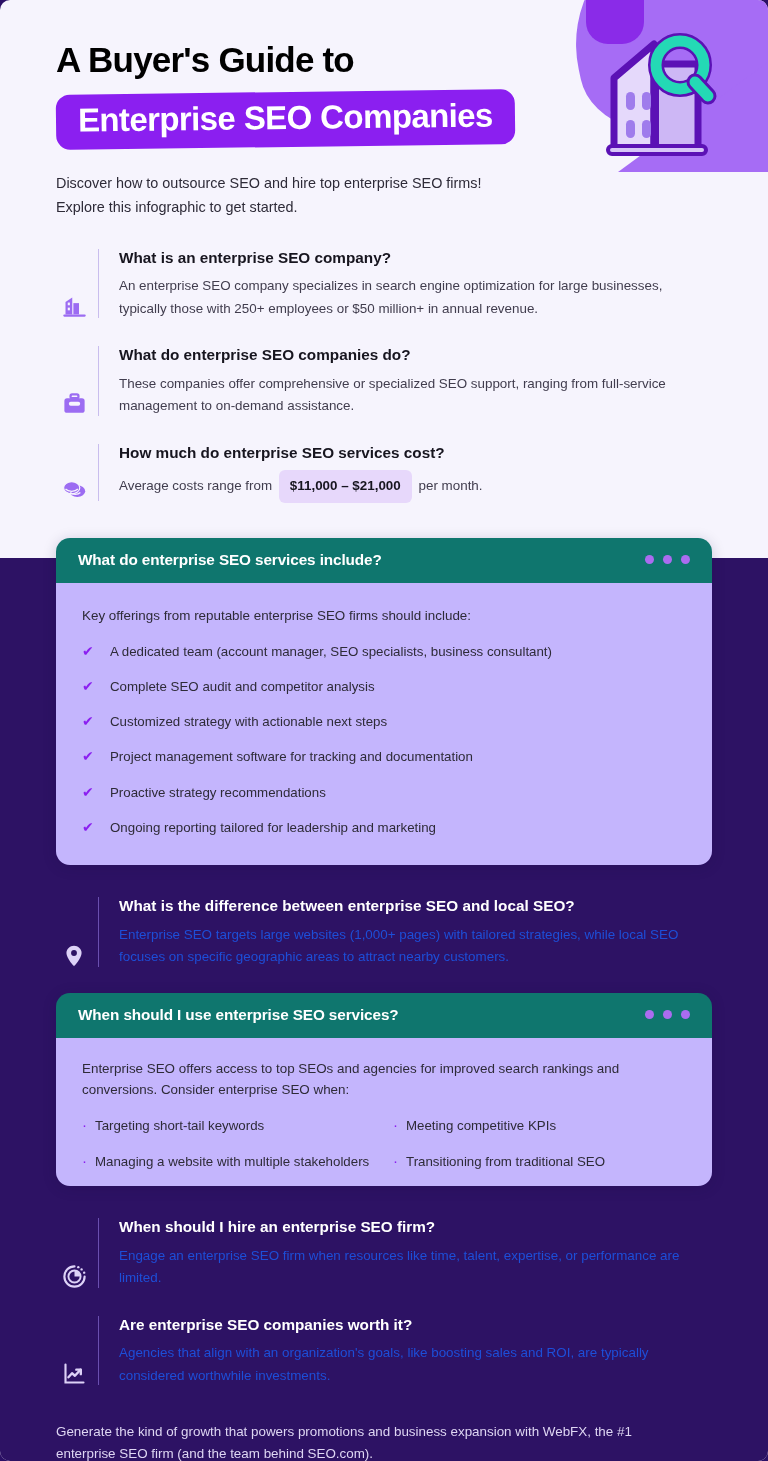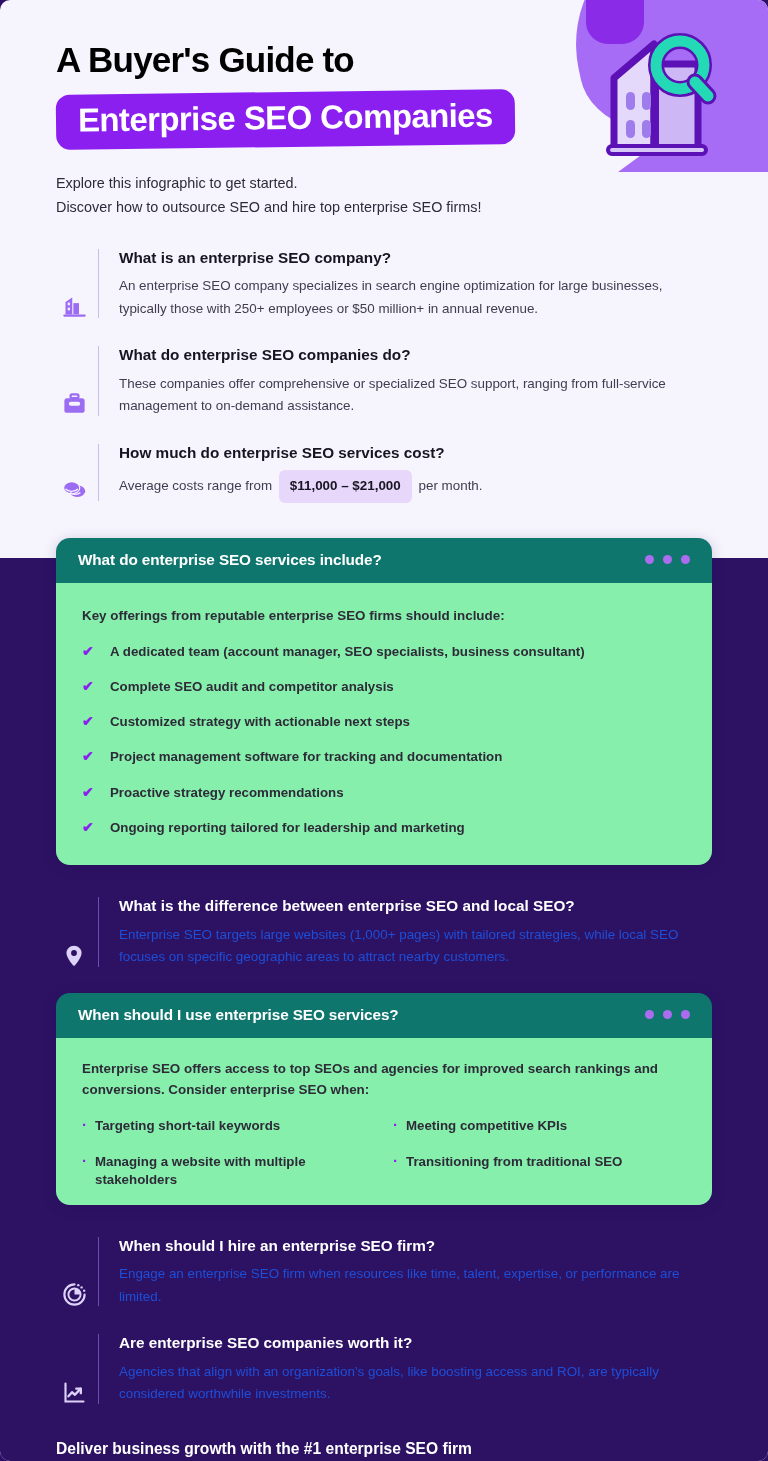--- a/index.html
+++ b/index.html
@@ -171,21 +171,21 @@
   }
   .card-title {
     font-size: 15.3px;
     font-weight: 700;
     color: #ffffff;
     letter-spacing: -0.1px;
   }
   .dots { display: flex; gap: 9px; }
   .dot { width: 9px; height: 9px; border-radius: 50%; background: #ab6cf0; }
 
-  .card-body { background: #86efac; padding: 22px 26px 26px 26px; font-weight: bold; }
+  .card-body { background: #c4b5fd; padding: 22px 26px 26px 26px; }
   .card-lead {
     font-size: 13.4px;
     line-height: 1.62;
     color: #2e2b38;
     margin-bottom: 15px;
   }
 
   .check-list { list-style: none; }
   .check-list li {
     display: flex;
@@ -270,22 +270,22 @@
     <line x1="99" y1="62" x2="112" y2="76" stroke="#5b11b5" stroke-width="17" stroke-linecap="round"></line>
     <line x1="99" y1="62" x2="112" y2="76" stroke="#24d9b5" stroke-width="11" stroke-linecap="round"></line>
   </svg>
 
   <div class="header">
     <div class="title-line1">A Buyer's Guide to</div>
     <div class="title-badge">
       <span>Enterprise SEO Companies</span>
     </div>
     <div class="subtitle">
+      <div>Discover how to outsource SEO and hire top enterprise SEO firms!</div>
       <div>Explore this infographic to get started.</div>
-      <div>Discover how to outsource SEO and hire top enterprise SEO firms!</div>
     </div>
   </div>
 
   <div class="faq-wrap">
 
     <div class="faq-row">
       <div class="faq-icon">
         <svg width="27" height="27" viewBox="0 0 24 24">
           <path d="M3 20h18" stroke="#9c6cf2" stroke-width="2" stroke-linecap="round"></path>
           <path d="M4 19V8l6-4v15z" fill="#9c6cf2"></path>
@@ -449,24 +449,23 @@
       <div class="faq-icon">
         <svg width="27" height="27" viewBox="0 0 24 24">
           <path d="M4 4v16h16" fill="none" stroke="#ddd2f7" stroke-width="1.9" stroke-linecap="round"></path>
           <path d="M6.6 15.4l3.2-3.6 2.6 2.2 5-5.4" fill="none" stroke="#ddd2f7" stroke-width="2.1" stroke-linecap="round" stroke-linejoin="round"></path>
           <path d="M13.6 8.6h4v4" fill="none" stroke="#ddd2f7" stroke-width="2.1" stroke-linecap="round" stroke-linejoin="round"></path>
         </svg>
       </div>
       <div class="faq-divider"></div>
       <div class="faq-body">
         <div class="faq-q">Are enterprise SEO companies worth it?</div>
-        <div class="faq-a">Agencies that align with an organization's goals, like boosting access and ROI, are typically considered worthwhile investments.</div>
+        <div class="faq-a">Agencies that align with an organization's goals, like boosting sales and ROI, are typically considered worthwhile investments.</div>
       </div>
     </div>
   </div>
 
   <div class="cta">
-    <div class="cta-title">Deliver business growth with the #1 enterprise SEO firm</div>
     <div class="cta-text">Generate the kind of growth that powers promotions and business expansion with WebFX, the #1 enterprise SEO firm (and the team behind SEO.com).</div>
 
   </div>
 
 </div>
 
 </body></html>

